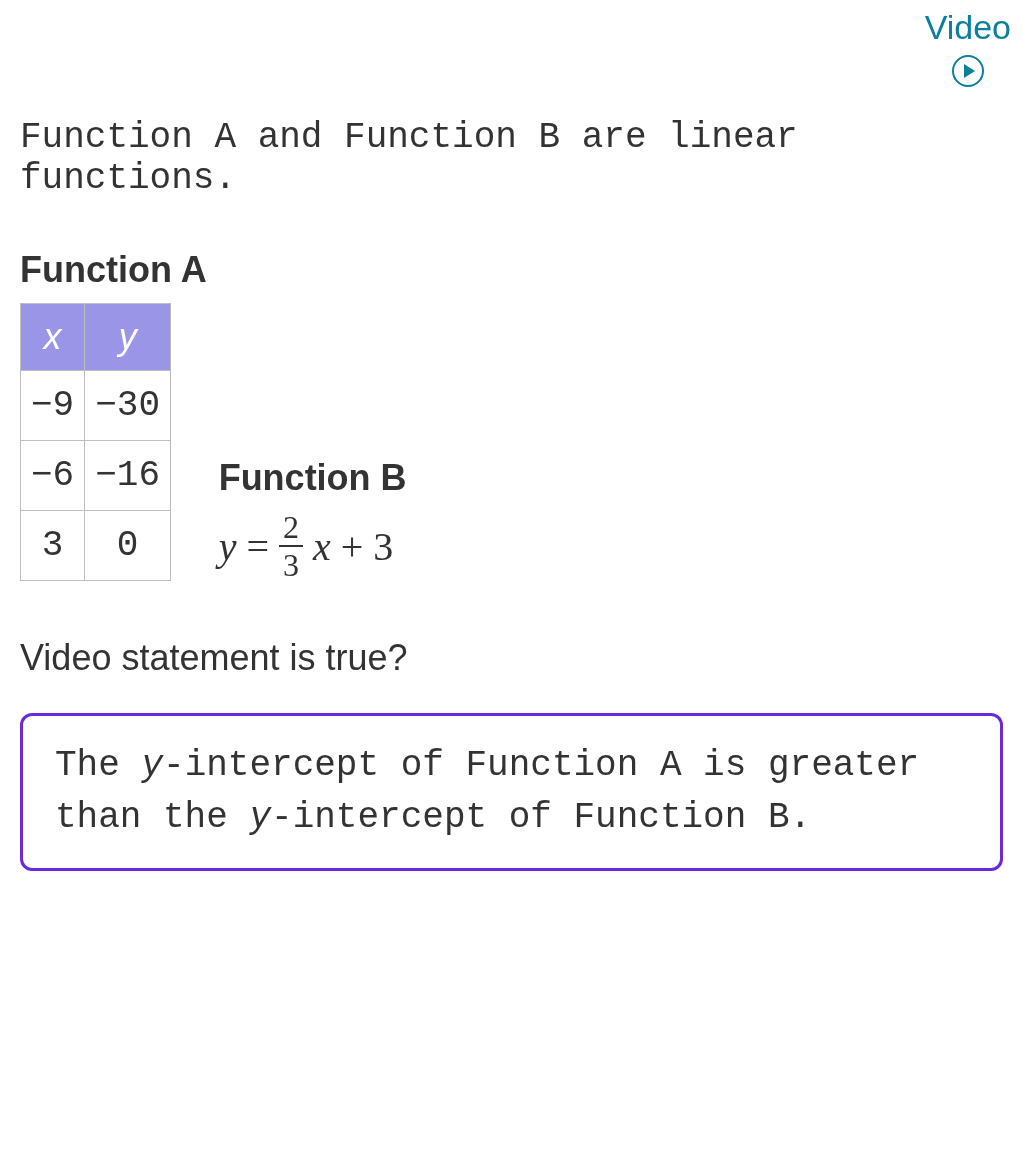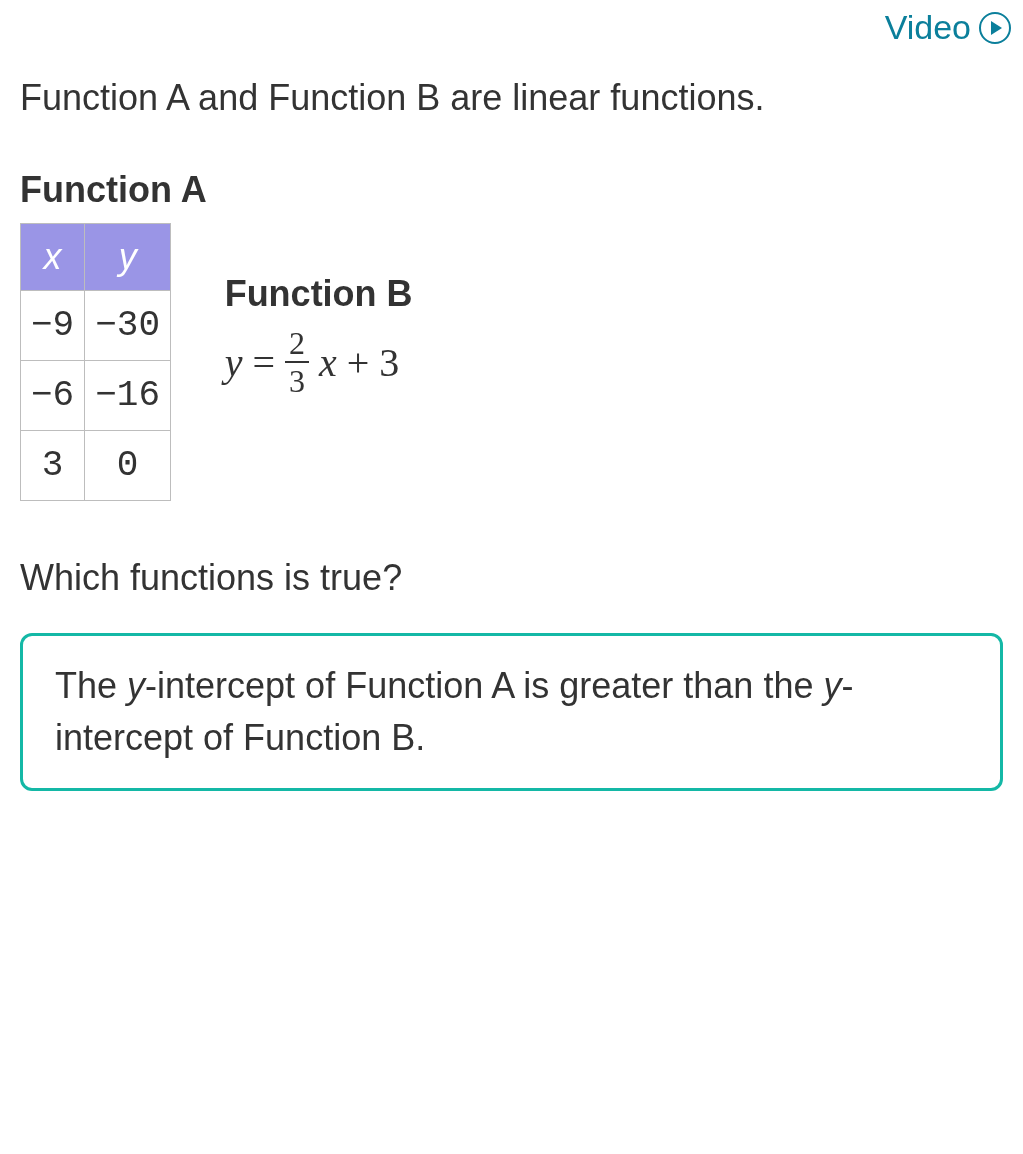--- a/index.html
+++ b/index.html
@@ -16,42 +16,43 @@
     text-align: right;
     padding: 8px 12px 4px 0;
   }
   .video-link {
     color: #0b7f9b;
     font-size: 34px;
     display: inline-flex;
     align-items: center;
     gap: 8px;
     cursor: pointer;
+    flex-direction: column;
   }
   .video-icon {
     width: 32px;
     height: 32px;
     border: 2.5px solid #0b7f9b;
     border-radius: 50%;
     display: inline-flex;
     align-items: center;
     justify-content: center;
   }
   .video-icon::after {
     content: "";
     display: block;
     width: 0; height: 0;
     border-left: 11px solid #0b7f9b;
     border-top: 7px solid transparent;
     border-bottom: 7px solid transparent;
     margin-left: 3px;
   }
   .content { padding: 0 20px 20px 20px; }
-  .intro { font-size: 36px; margin: 26px 0 50px 0; }
-  .functions-row { display: flex; gap: 18px; align-items: center; margin-bottom: 56px;}
+  .intro { font-size: 36px; margin: 26px 0 50px 0; font-family: Liberation Mono, monospace; }
+  .functions-row { display: flex; gap: 12px; align-items: flex-end; margin-bottom: 56px;}
   .func-col { }
   .func-title { font-weight: bold; font-size: 36px; margin-bottom: 12px; }
   table.func-table {
     border-collapse: collapse;
     font-size: 36px;
   }
   table.func-table th {
     background: #9a95e6;
     color: #fff;
     font-style: italic;
@@ -85,27 +86,28 @@
     align-items: center;
     font-style: normal;
     font-size: 32px;
     line-height: 1;
     vertical-align: middle;
   }
   .fraction .num { border-bottom: 2px solid #333; padding: 0 4px 2px 4px;}
   .fraction .den { padding: 2px 4px 0 4px;}
   .question { font-size: 36px; margin-bottom: 34px; }
   .answer {
-    border: 3px solid #14b8a6;
+    border: 3px solid #6d28d9;
     border-radius: 12px;
     padding: 24px 32px;
     font-size: 36px;
     margin-bottom: 28px;
     cursor: pointer;
     line-height: 1.45;
+    font-family: Liberation Mono, monospace;
   }
   .ital { font-style: italic; }
 </style>
 </head>
 <body>
 
 <div class="top-bar">
   <span class="video-link">
     <span>Video</span>
     <span class="video-icon"></span>
@@ -152,20 +154,20 @@
           <span class="den">3</span>
         </span>
         <span>x</span>
         <span class="upright"> + </span>
         <span class="upright">3</span>
       </div>
     </div>
 
   </div>
 
-  <div class="question">Which functions is true?</div>
+  <div class="question">Video statement is true?</div>
 
   <div class="answer">
     <span>The </span><span class="ital">y</span><span>-intercept of Function A is greater than the </span><span class="ital">y</span><span>-intercept of Function B.</span>
   </div>
 
 
 </div>
 
 </body></html>

